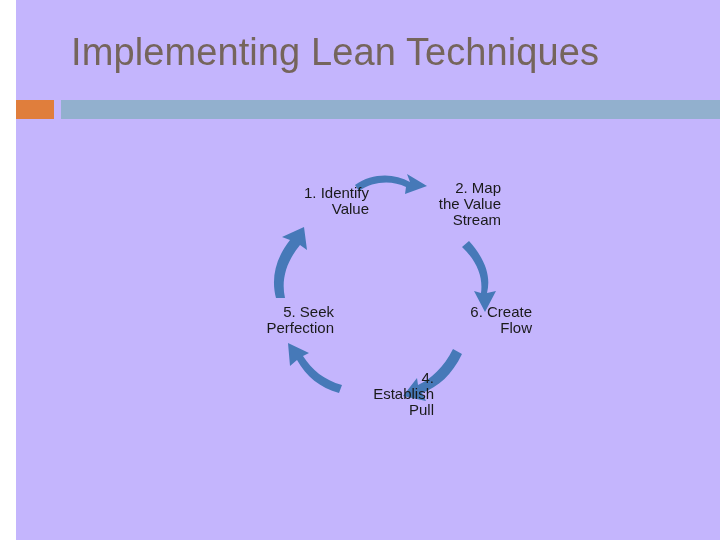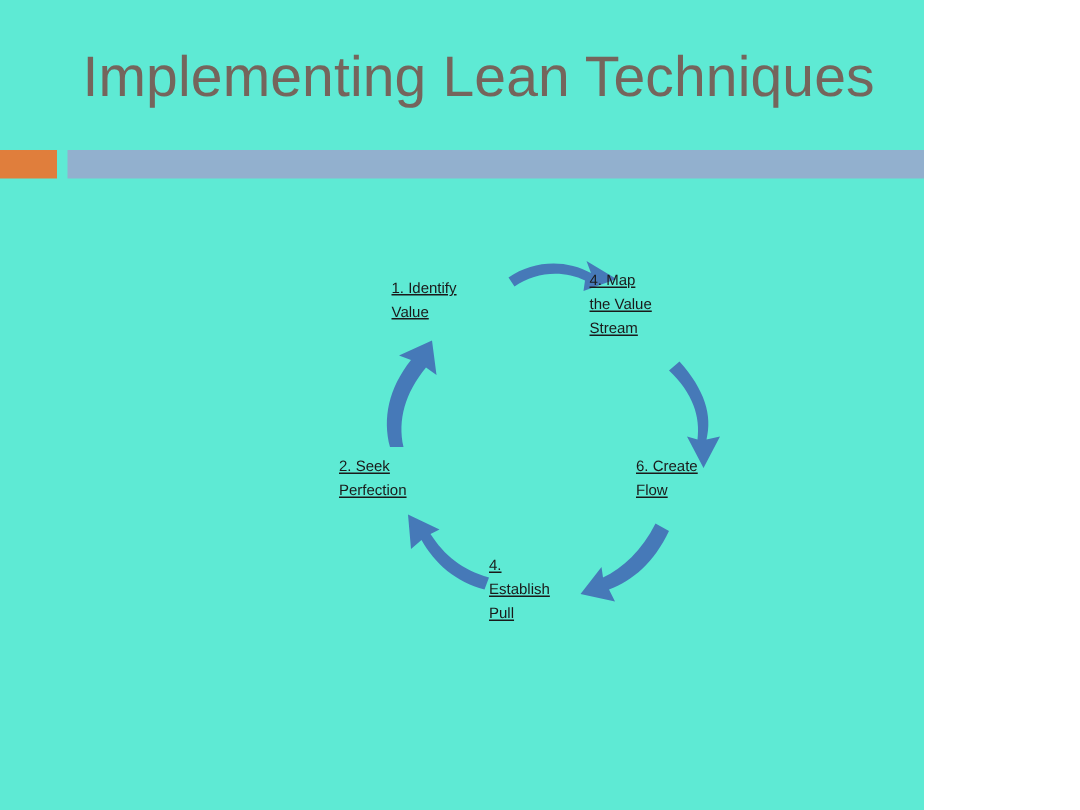--- a/index.html
+++ b/index.html
@@ -11,25 +11,25 @@
     width: 720px;
     height: 540px;
     background: #ffffff;
     font-family: "Liberation Sans", sans-serif;
     overflow: hidden;
     position: relative;
   }
 
   #slide {
     position: absolute;
-    left: 0;
+    left: 16px;
     top: 0;
-    width: 616px;
+    width: 704px;
     height: 540px;
-    background: #5eead4;
+    background: #c4b5fd;
     overflow: hidden;
   }
 
   
   #slide-title {
     position: absolute;
     left: 55px;
     top: 26px;
     width: 630px;
     height: 58px;
@@ -80,26 +80,25 @@
     left: 0;
     top: 0;
     width: 310px;
     height: 280px;
     display: block;
   }
 
   .cycle-label {
     position: absolute;
     font-family: "Liberation Sans", sans-serif;
-    font-size: 10px;
+    font-size: 15px;
     line-height: 16px;
     color: #1a1a1a;
-    text-align: left;
+    text-align: right;
     white-space: pre-line;
-    text-decoration: underline;
   }
 
   
   #label-1 { left: 51px;  top: 30px;  width: 92px; }   
   #label-2 { left: 183px; top: 25px;  width: 92px; }   
   #label-3 { left: 214px; top: 149px; width: 92px; }   
   #label-4 { left: 116px; top: 215px; width: 92px; }   
   #label-5 { left: 16px;  top: 149px; width: 92px; }   
 </style>
 </head>
@@ -171,28 +170,28 @@
                  L 81 95
                  L 74 90
                  C 60 107, 55 125, 59 143
                  Z" fill="#4679b8"></path>
       </g>
     </svg>
 
     <div class="cycle-label" id="label-1">1. Identify
 Value</div>
 
-    <div class="cycle-label" id="label-2">4. Map
+    <div class="cycle-label" id="label-2">2. Map
 the Value
 Stream</div>
 
     <div class="cycle-label" id="label-3">6. Create
 Flow</div>
 
     <div class="cycle-label" id="label-4">4.
 Establish
 Pull</div>
 
-    <div class="cycle-label" id="label-5">2. Seek
+    <div class="cycle-label" id="label-5">5. Seek
 Perfection</div>
 
   </div>
 </div>
 
 </body></html>

